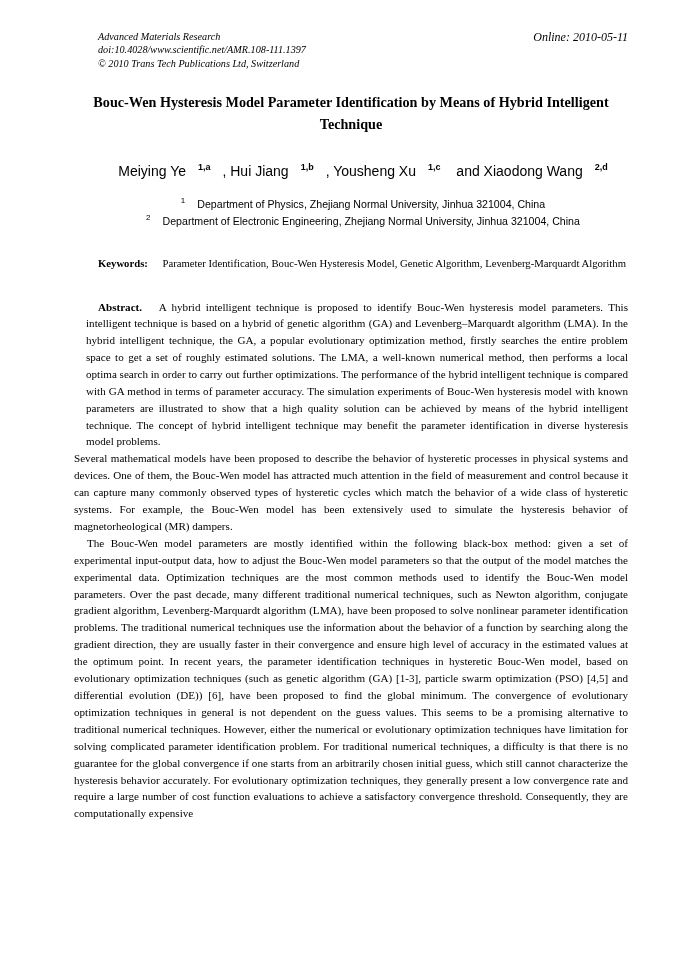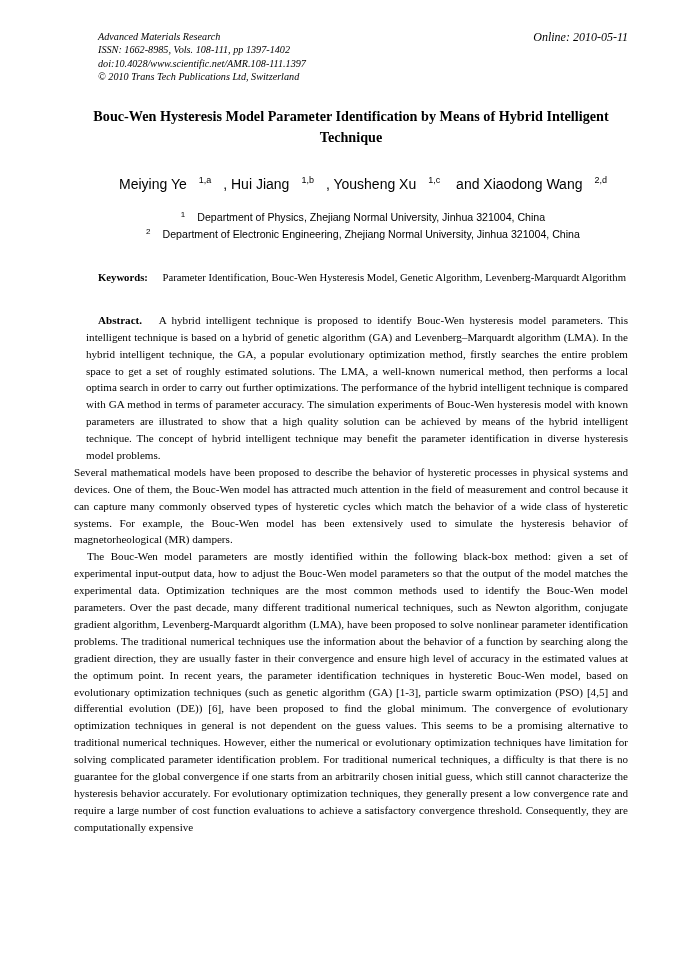--- a/index.html
+++ b/index.html
@@ -51,21 +51,21 @@
   }
 
   
   .authors {
     text-align: center;
     font-size: 14px;
     line-height: 1.4;
     margin-bottom: 14px;
     font-family: "Liberation Sans", sans-serif;
   }
-  .authors sup { font-size: 9px; vertical-align: super; }
+  .authors sup { font-size: 9px; vertical-align: super; font-weight: bold; }
 
   .affil {
     text-align: center;
     font-size: 10.6px;
     line-height: 1.55;
     font-family: "Liberation Sans", sans-serif;
   }
   .affil sup { font-size: 8px; vertical-align: super; }
   .emails {
     text-align: center;
@@ -110,21 +110,20 @@
   }
   .body-par.indent { text-indent: 13px; }
 </style>
 </head>
 <body>
 
 <div class="page">
 
   <div class="header">
     <span class="journal">Advanced Materials Research</span>
-    <span class="issn">ISSN: 1662-8985, Vols. 108-111, pp 1397-1402</span>
     <span class="doi">doi:10.4028/www.scientific.net/AMR.108-111.1397</span>
     <span class="copyright">© 2010 Trans Tech Publications Ltd, Switzerland</span>
     <span class="online">Online: 2010-05-11</span>
   </div>
 
   <h1 class="title">Bouc-Wen Hysteresis Model Parameter Identification by Means of Hybrid Intelligent Technique</h1>
 
   <div class="authors">
     <span>Meiying Ye</span><sup>1,a</sup><span>, Hui Jiang</span><sup>1,b</sup><span>, Yousheng Xu</span><sup>1,c</sup><span> and Xiaodong Wang</span><sup>2,d</sup>
   </div>

